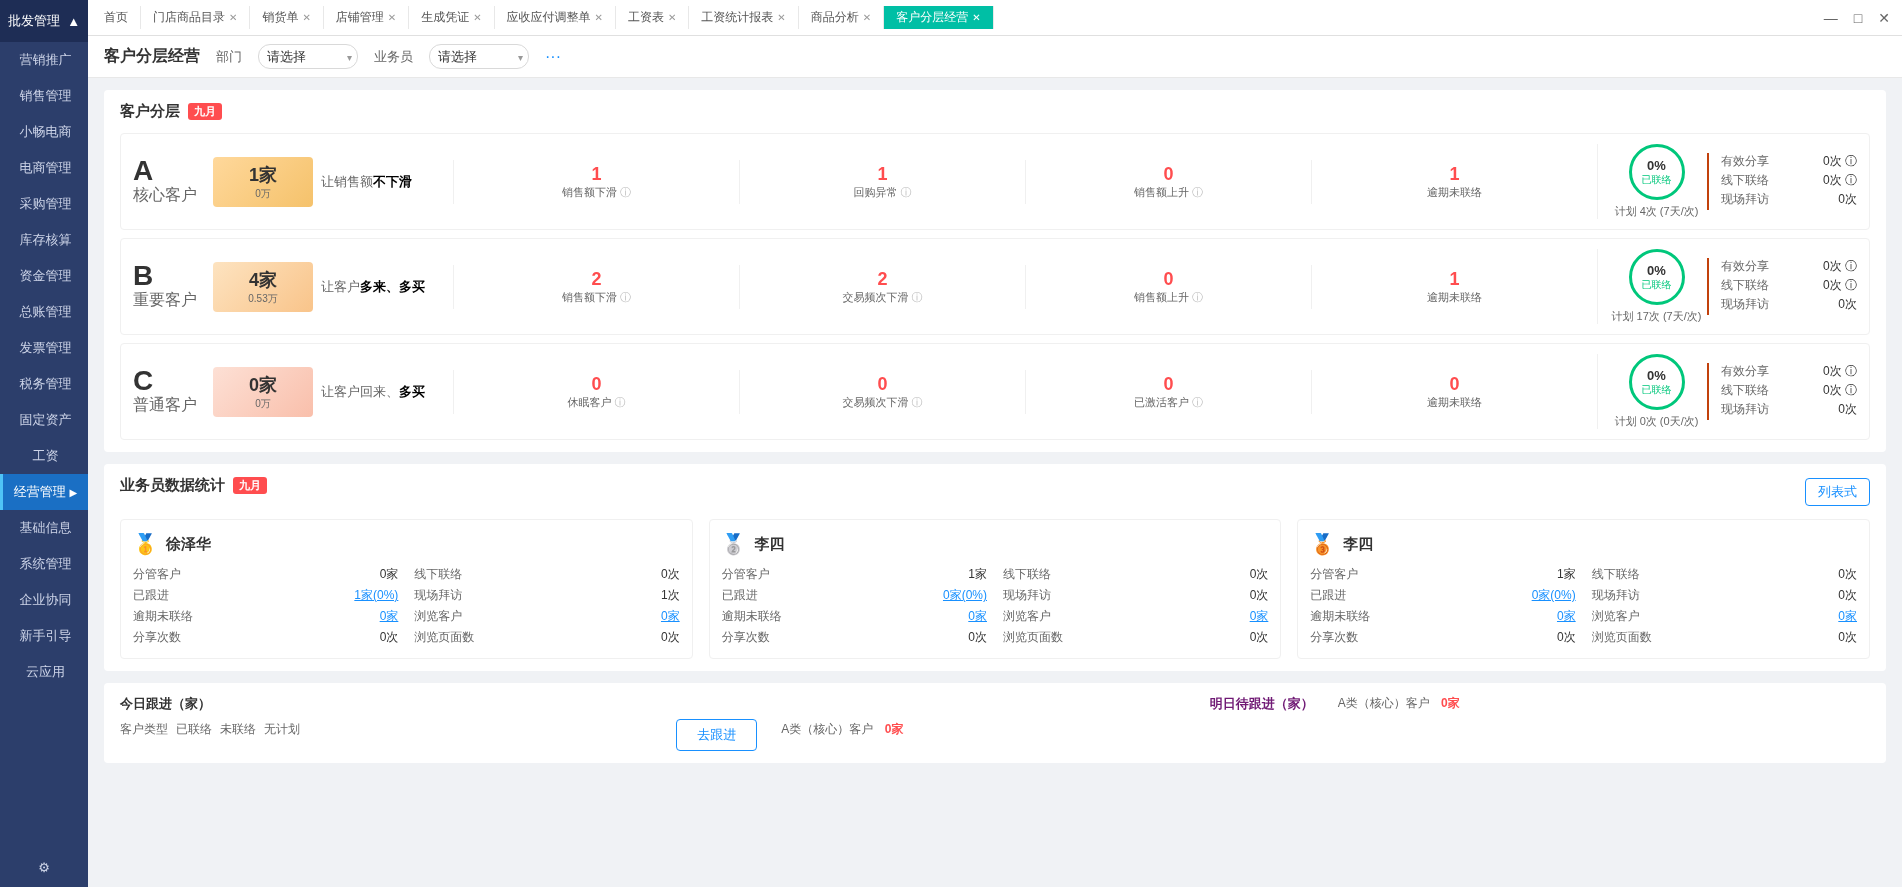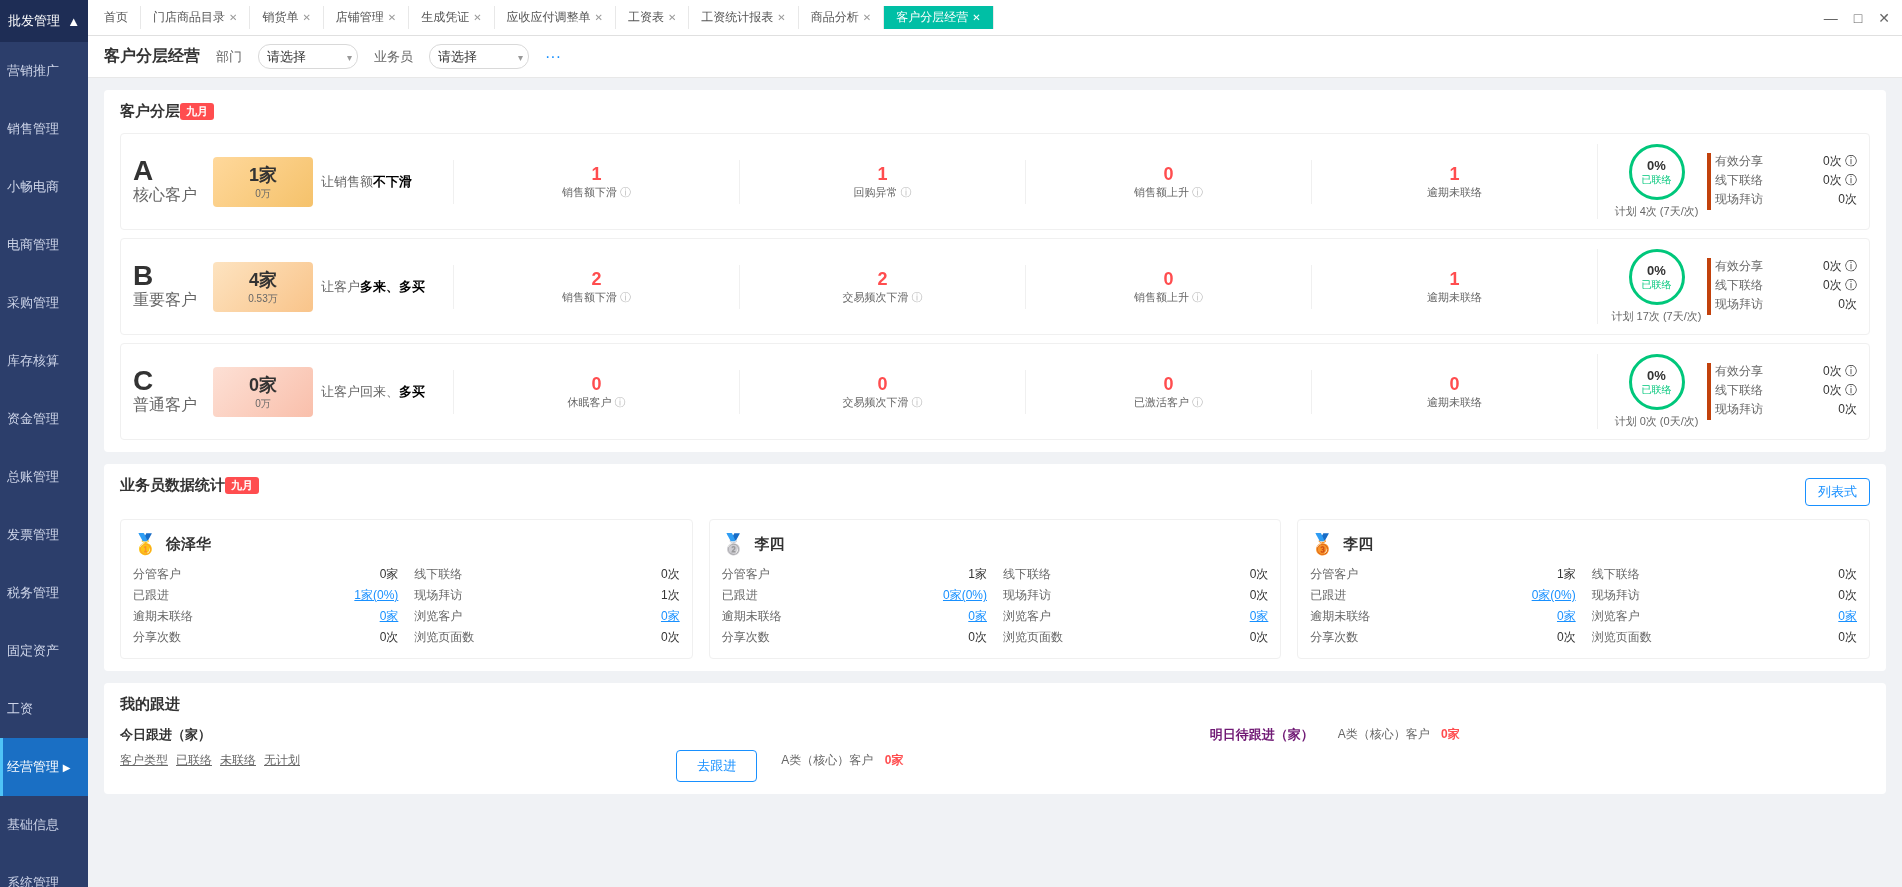--- a/index.html
+++ b/index.html
@@ -24,22 +24,22 @@
       text-align: center;
       font-size: 13px;
       color: #fff;
       display: flex;
       align-items: center;
       justify-content: space-between;
       cursor: pointer;
     }
     .sidebar-item {
       width: 100%;
-      padding: 20px 4px;
-      text-align: left;
+      padding: 9px 4px;
+      text-align: center;
       font-size: 13px;
       color: #cdd4e8;
       cursor: pointer;
       border-left: 3px solid transparent;
     }
     .sidebar-item.active {
       background: #1a6fc4;
       color: #fff;
       border-left: 3px solid #4fc3f7;
     }
@@ -167,21 +167,21 @@
       padding: 12px 16px;
       margin-bottom: 12px;
     }
     .section-title {
       font-size: 15px;
       font-weight: bold;
       color: #333;
       margin-bottom: 12px;
       display: flex;
       align-items: center;
-      gap: 0;
+      gap: 8px;
     }
     .month-badge {
       background: #ff4d4f;
       color: #fff;
       font-size: 11px;
       padding: 1px 6px;
       border-radius: 3px;
     }
 
     
@@ -295,22 +295,22 @@
     .contact-pct { font-size: 13px; font-weight: bold; color: #333; }
     .contact-linked { font-size: 10px; color: #00c77b; }
     .contact-plan { font-size: 11px; color: #666; }
 
     
     .right-stats {
       width: 150px;
       flex-shrink: 0;
       font-size: 12px;
       color: #666;
-      border-left: 4px solid #c2410c;
-      padding-left: 4px;
+      border-left: 2px solid #c2410c;
+      padding-left: 12px;
     }
     .stat-line {
       display: flex;
       justify-content: space-between;
       margin-bottom: 2px;
     }
     .stat-val { color: #333; }
 
     
     .biz-header {
@@ -848,29 +848,26 @@
               <span class="biz-stat-label">浏览页面数</span>
               <span class="biz-stat-val">0次</span>
             </div>
           </div>
         </div>
 
       </div>
     </div>
 
     <div class="section">
-      <div class="section-title">
-        <span>我的跟进</span>
-      </div>
 
       <div style="display: grid; grid-template-columns: 1fr auto 1fr 1fr; gap: 24px; align-items: start;">
 
         <div>
           <div style="font-size:13px;color:#333;font-weight:bold;margin-bottom:8px;">今日跟进（家）</div>
-          <div style="display:flex;gap:8px;font-size:12px;color:#666;margin-bottom:6px;text-decoration:underline;">
+          <div style="display:flex;gap:8px;font-size:12px;color:#666;margin-bottom:6px;">
             <span>客户类型</span>
             <span>已联络</span>
             <span>未联络</span>
             <span>无计划</span>
           </div>
         </div>
 
         <div style="display:flex;align-items:center;justify-content:center;padding-top:24px;">
           <button class="goto-btn">去跟进</button>
         </div>

